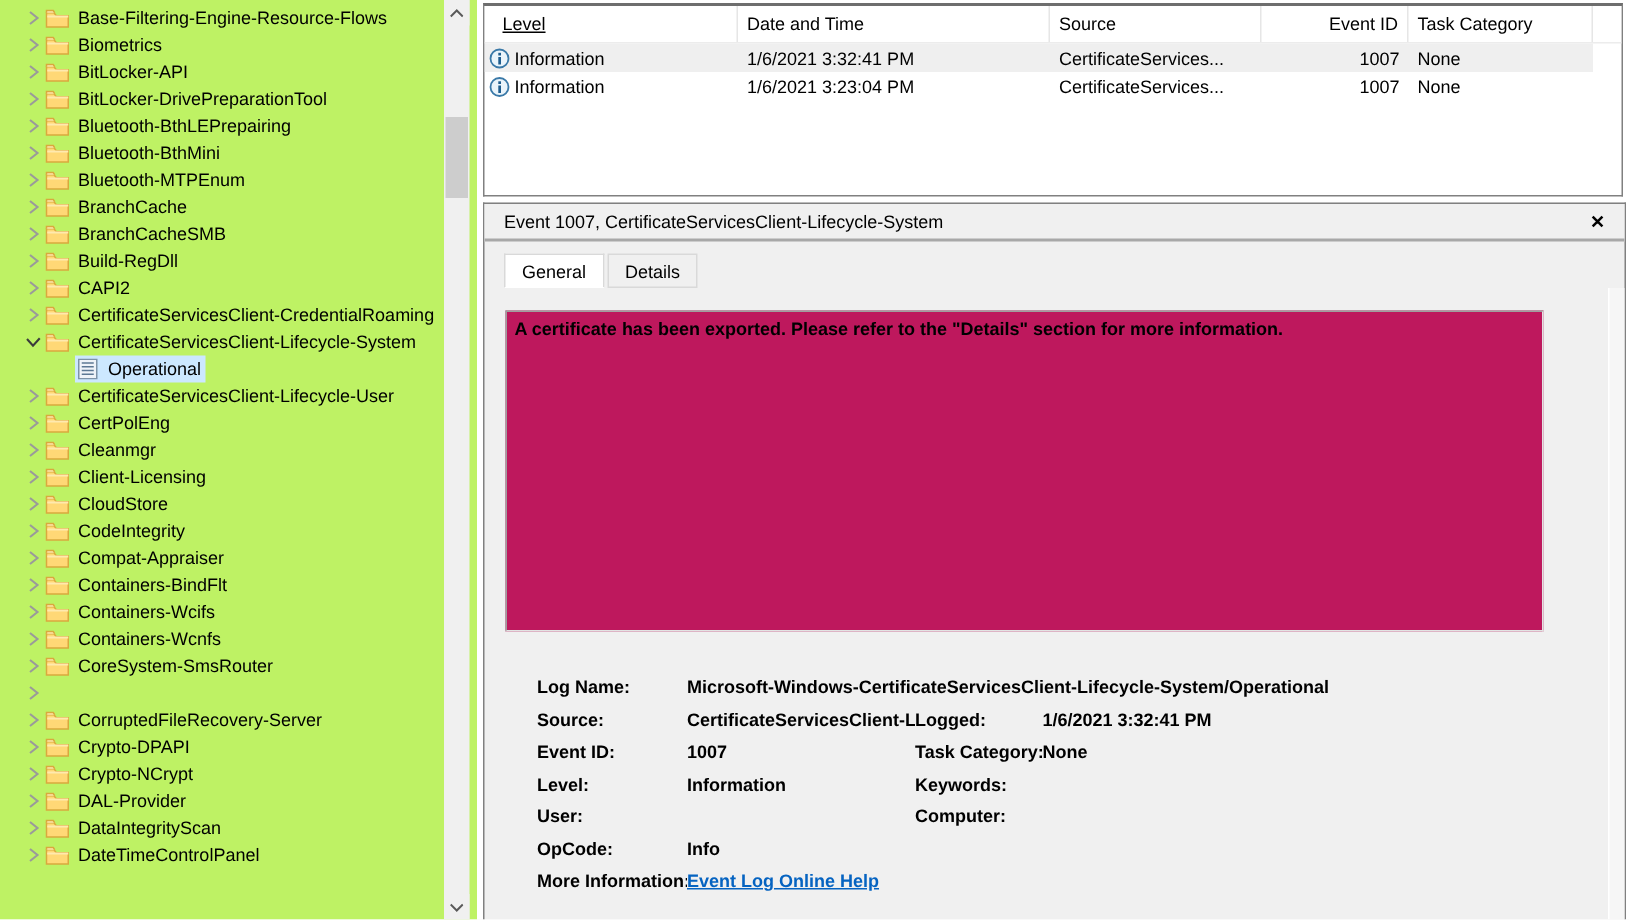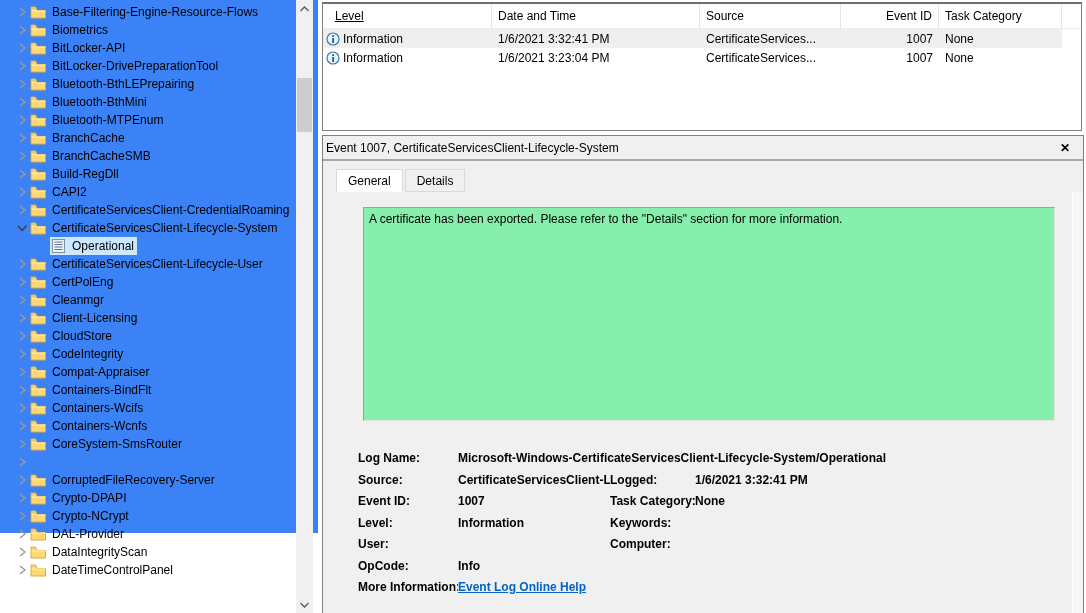--- a/index.html
+++ b/index.html
@@ -1,21 +1,21 @@
 <!DOCTYPE html>
 <html><head>
 <meta charset="utf-8">
 <style>
   * { margin:0; padding:0; box-sizing:border-box; }
   html,body { width:1086px; height:613px; overflow:hidden; background:#ffffff;
               font-family:"Liberation Sans", sans-serif; font-size:12px; color:#000; }
   #app { position:relative; width:1086px; height:613px; }
 
   
-  #tree-panel { position:absolute; left:0; top:0; width:318px; height:533px; background:#3b82f6;padding-left:23px; }
+  #tree-panel { position:absolute; left:0; top:0; width:318px; height:613px; background:#bef264;padding-left:23px; }
   #tree-items { position:absolute; left:0; top:3px; width:296px; }
   .tree-row { height:18px; display:flex; align-items:center; white-space:nowrap; cursor:default; }
   .tree-row .chev { width:16px; height:14px; margin-left:14px; display:flex; align-items:center; justify-content:center; flex:0 0 auto; }
   .tree-row.child { padding-left:50px; }
   .row-content { display:flex; align-items:center; height:18px; padding:0 3px 0 0; }
   .row-content.selected { background:#cce8ff; }
   .tree-icon { width:17px; height:14px; margin-right:5px; flex:0 0 auto; }
   .tree-label { line-height:18px; }
 
   
@@ -35,31 +35,31 @@
   .trow.selected { background:#efefef; }
   .tcell { padding:0 6px; white-space:nowrap; overflow:hidden; }
   .tcell.level { display:flex; align-items:center; padding-left:3px; }
   .tcell.num { text-align:right; }
   .info-ico { width:14px; height:14px; margin-right:3px; flex:0 0 auto; }
 
   
   #detail-pane { position:absolute; left:322px; top:135px; width:762px; height:478px;
                  background:#f0f0f0; border:1px solid #808080; border-bottom:none; }
   #detail-header { position:relative; height:25px; border-bottom:2px solid #a8a8a8;
-                   display:flex; align-items:center; padding-left:3px; background:#f0f0f0; }
+                   display:flex; align-items:center; padding-left:13px; background:#f0f0f0; }
   #detail-close { position:absolute; right:10px; top:4px; width:16px; height:16px; text-align:center;
                   font-weight:bold; font-size:12px; cursor:default; line-height:16px; }
   #tabs { position:absolute; left:13px; top:33px; display:flex;border-radius:10px; }
   .tab { height:23px; padding:4px 11px 0 11px; border:1px solid #d9d9d9; background:#f0f0f0; cursor:default; }
   .tab.active { background:#fff; border-bottom-color:#fff; z-index:2; }
   .tab + .tab { margin-left:2px; border-left:1px solid #d9d9d9; }
-  #description-box { position:absolute; left:40px; top:71px; width:692px; height:214px;
-                     background:#86efac; border:1px solid #9f9f9f;
+  #description-box { position:absolute; left:14px; top:71px; width:692px; height:214px;
+                     background:#be185d; border:1px solid #9f9f9f;
                      border-right-color:#e3e3e3; border-bottom-color:#e3e3e3;
-                     padding:4px 5px; overflow:hidden; }
+                     padding:4px 5px; overflow:hidden;font-weight:bold; }
   #fields { position:absolute; left:35px; top:312px; display:grid;
             grid-template-columns:100px 152px 85px auto; grid-auto-rows:21.5px; width:700px; }
   .fld { white-space:nowrap; overflow:hidden; line-height:20px;font-weight:bold; }
   .fld.span3 { grid-column:2 / 5; }
   a.morelink { color:#0563c1; text-decoration:underline; cursor:pointer; }
   #detail-scroll-strip { position:absolute; right:0; top:56px; width:11px; height:421px;
                          background:#f6f6f6; border-left:1px solid #ffffff; }
 </style>
 </head>
 <body>

